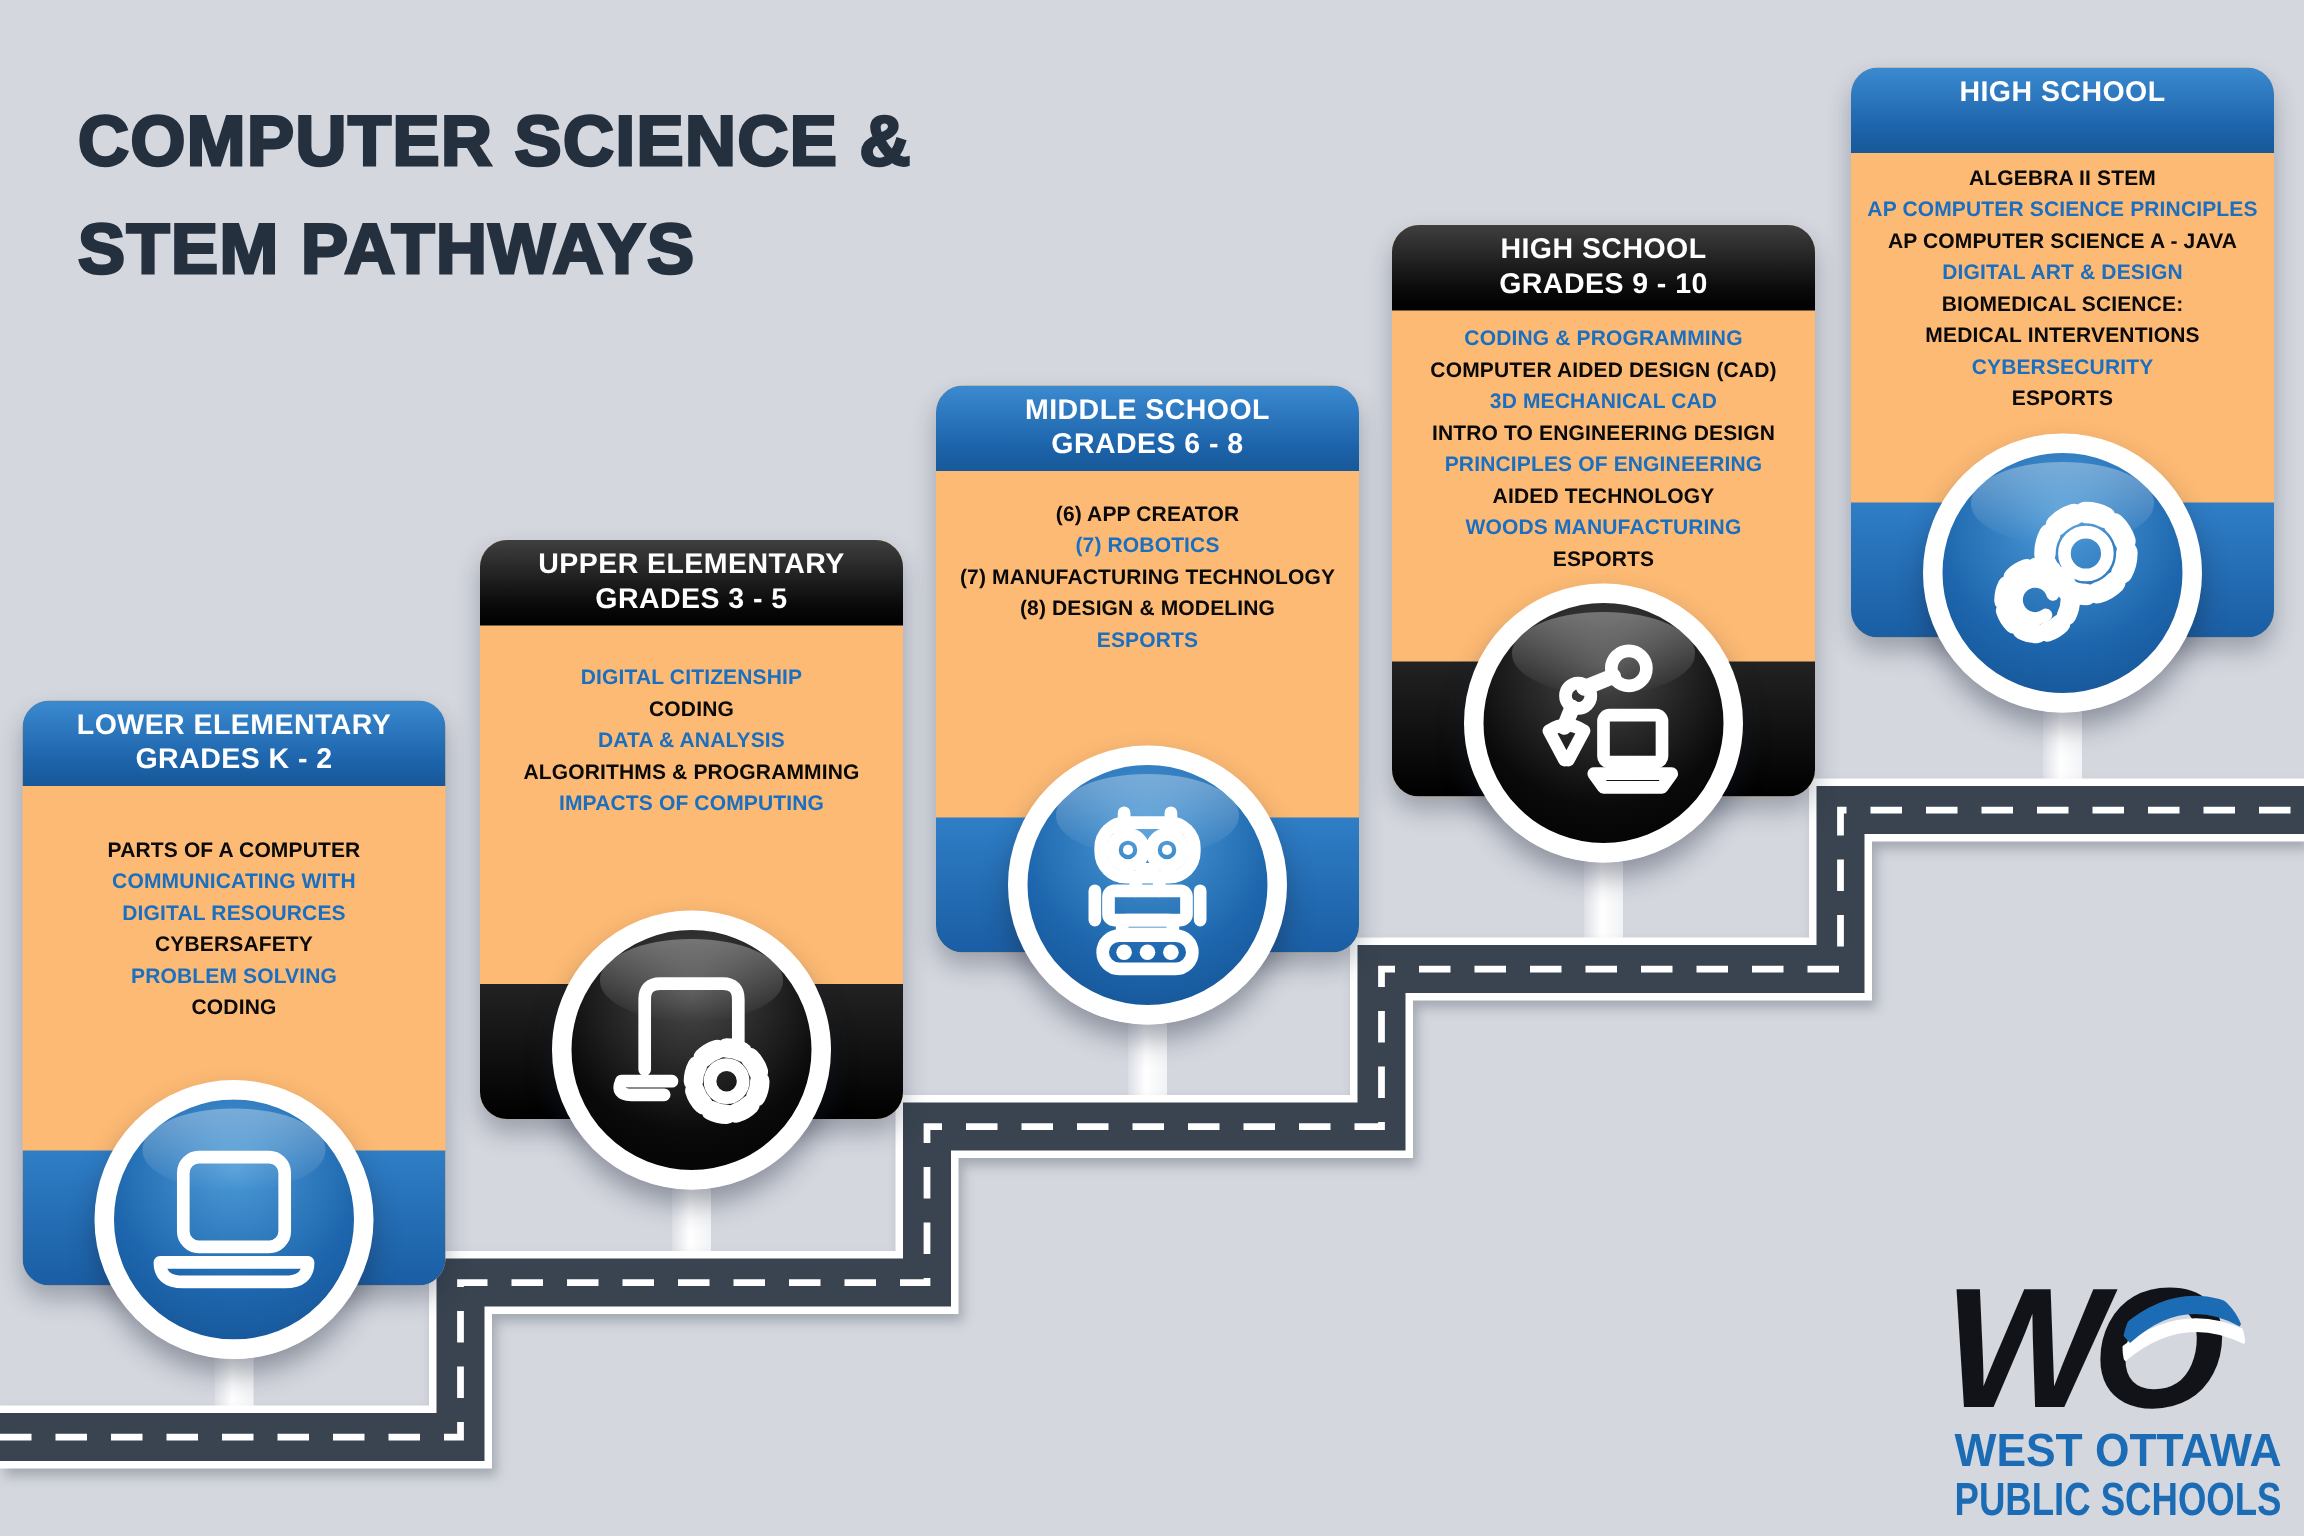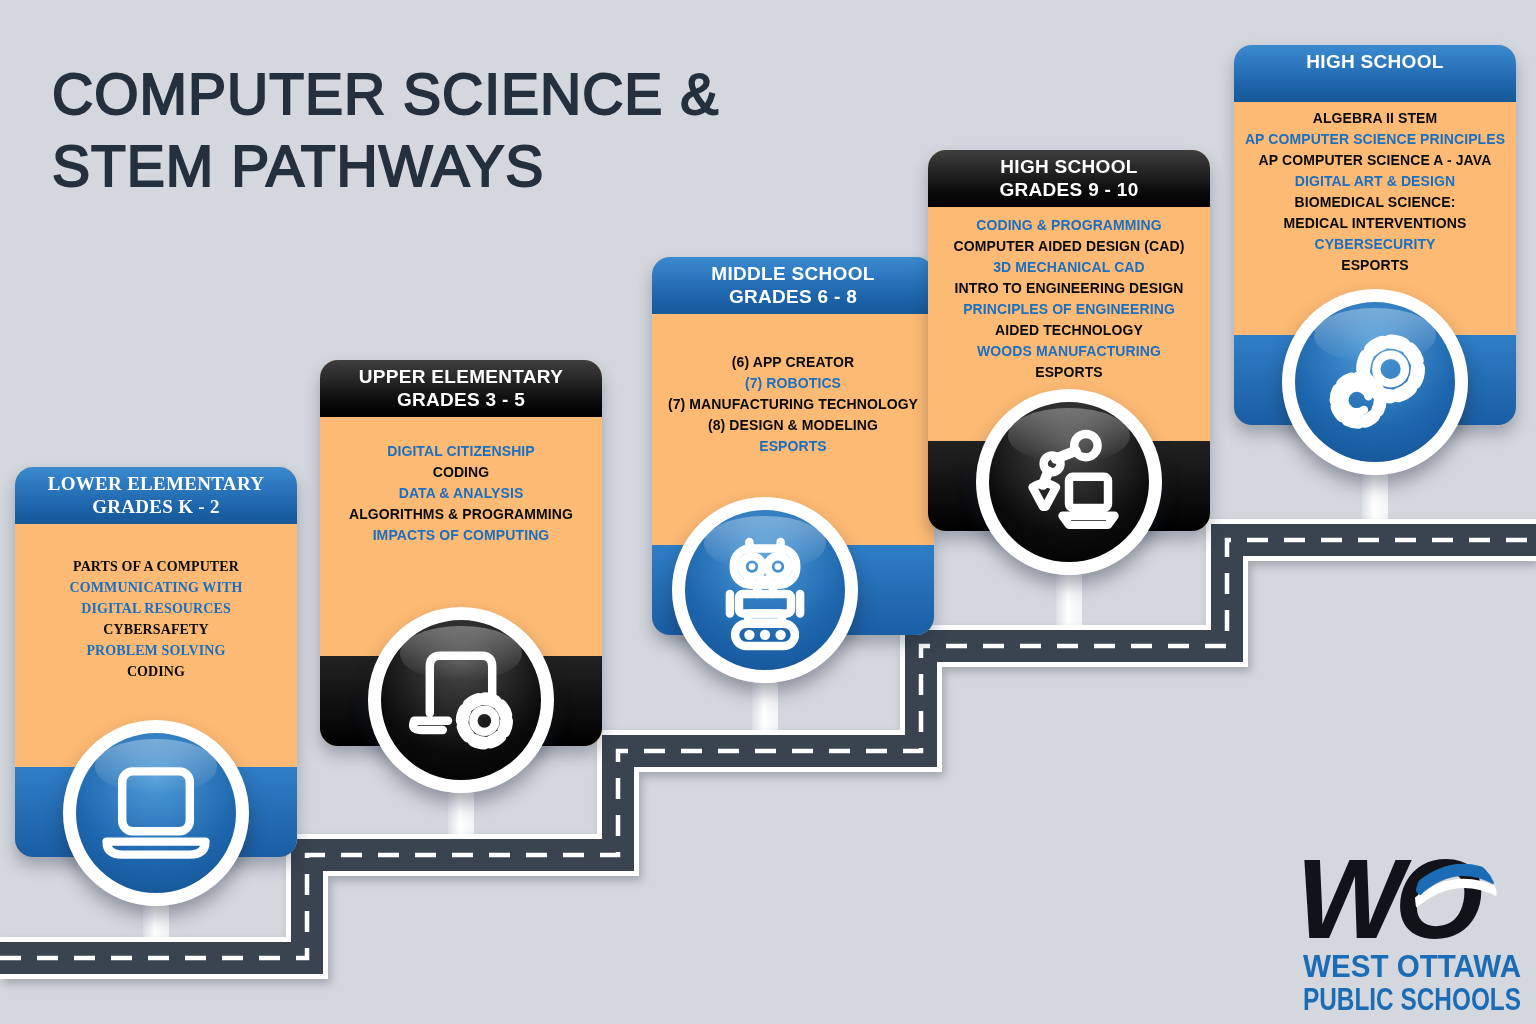--- a/index.html
+++ b/index.html
@@ -2,21 +2,21 @@
 <html><head>
 <meta charset="utf-8">
 <style>
   html,body{margin:0;padding:0;}
   body{font-family:"Liberation Sans",sans-serif;}
   #canvas{position:relative;width:1536px;height:1024px;background:#d4d7de;overflow:hidden;}
 
   
   .page-title{
     position:absolute;left:52px;top:58px;width:820px;
-    font-size:57px;line-height:72px;font-weight:400;letter-spacing:1px;
+    font-size:47px;line-height:72px;font-weight:700;letter-spacing:1px;
     color:#25303f;-webkit-text-stroke:2px #25303f;
     white-space:pre-line;
   }
 
   
   #road{position:absolute;left:0;top:0;z-index:2;}
   .road-casing{fill:none;stroke:#ffffff;stroke-width:42;}
   .road-body{fill:none;stroke:#394450;stroke-width:32;}
   .road-dash{fill:none;stroke:#ffffff;stroke-width:4.5;stroke-dasharray:21 16;}
 
@@ -25,35 +25,35 @@
     background:linear-gradient(90deg,#dcdfe6 0%,#ffffff 45%,#f2f3f6 100%);}
   .stem0{left:143px;top:860px;height:90px;}
   .stem1{left:448px;top:750px;height:95px;}
   .stem2{left:752px;top:640px;height:100px;}
   .stem3{left:1056px;top:532px;height:103px;}
   .stem4{left:1362px;top:432px;height:97px;}
 
   
   .card{position:absolute;width:282px;border-radius:18px;overflow:hidden;background:#fdba74;
     box-shadow:0 9px 16px rgba(25,35,55,.30);z-index:3;}
-  .card0{left:15px;  top:467px;height:390px;font-family:Liberation Serif, serif;}
+  .card0{left:15px;  top:467px;height:390px;}
   .card1{left:320px; top:360px;height:386px;}
-  .card2{left:652px; top:257px;height:378px;}
+  .card2{left:624px; top:257px;height:378px;}
   .card3{left:928px; top:150px;height:381px;}
   .card4{left:1234px;top:45px; height:380px;}
 
   .card-header{height:52px;padding-top:5px;text-align:center;color:#ffffff;
     font-size:19px;line-height:23px;font-weight:700;letter-spacing:.3px;}
   .card[data-variant="blue"]  .card-header{background:linear-gradient(180deg,#3b8ad0 0%,#1d64ab 70%,#175898 100%);}
   .card[data-variant="black"] .card-header{background:linear-gradient(180deg,#3f3f3f 0%,#0a0a0a 75%,#000000 100%);}
 
   .card-body{text-align:center;padding:0 8px;}
   .card0 .card-body{padding-top:32px;}
   .card1 .card-body{padding-top:24px;}
-  .card2 .card-body{padding-top:18px;margin-top:20px;}
+  .card2 .card-body{padding-top:18px;}
   .card3 .card-body{padding-top:8px;}
   .card4 .card-body{padding-top:6px;}
   .item{font-size:14px;line-height:21px;font-weight:700;letter-spacing:.1px;
     color:#0a0a0a;white-space:pre-line;text-align:center;}
   .item[data-color="blue"]{color:#1b6fc0;}
 
   .card-footer{position:absolute;left:0;bottom:0;width:100%;height:90px;}
   .card[data-variant="blue"]  .card-footer{background:linear-gradient(180deg,#2f7ec6 0%,#1a5ea4 100%);}
   .card[data-variant="black"] .card-footer{background:linear-gradient(180deg,#222222 0%,#000000 100%);}
 

